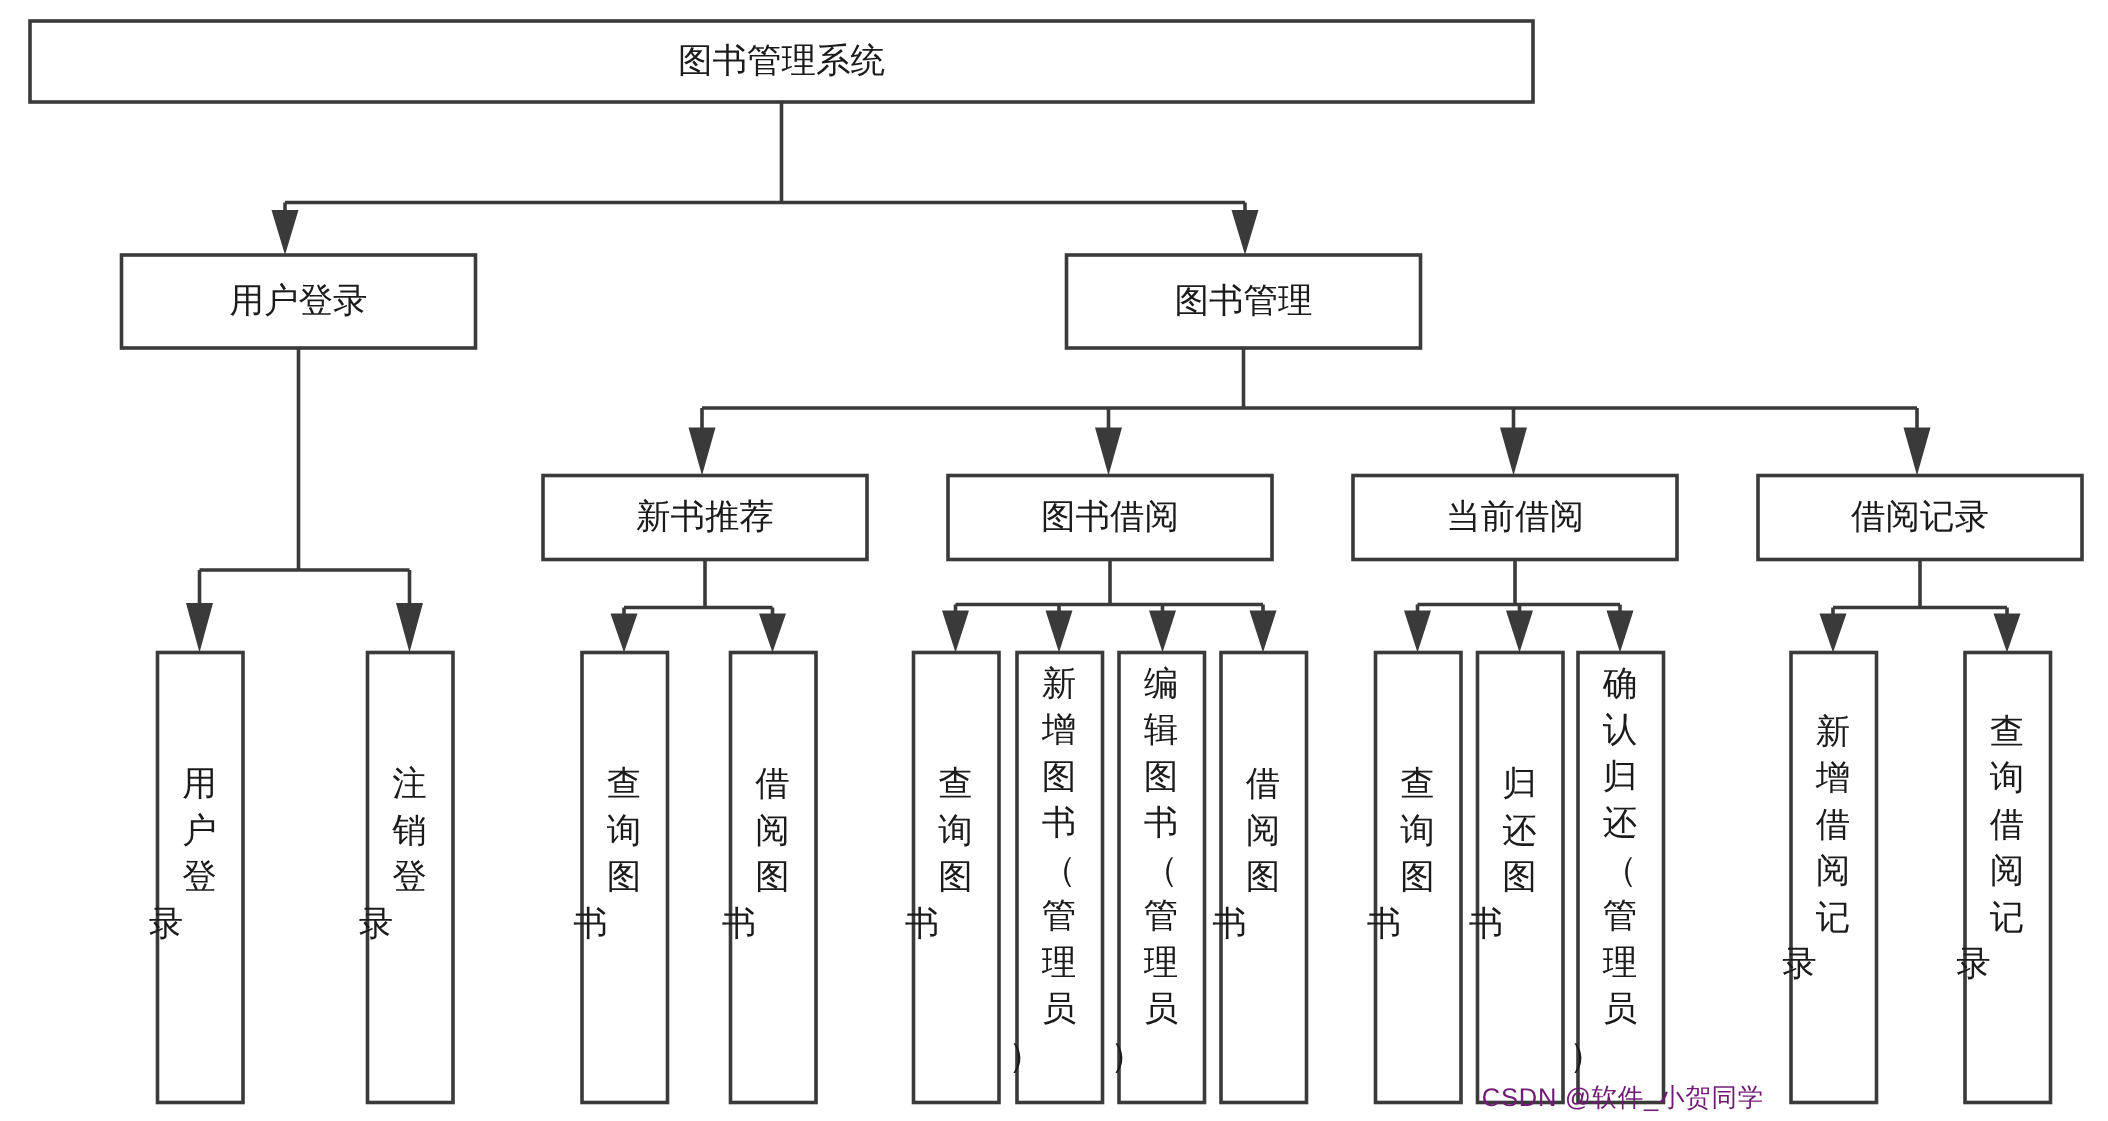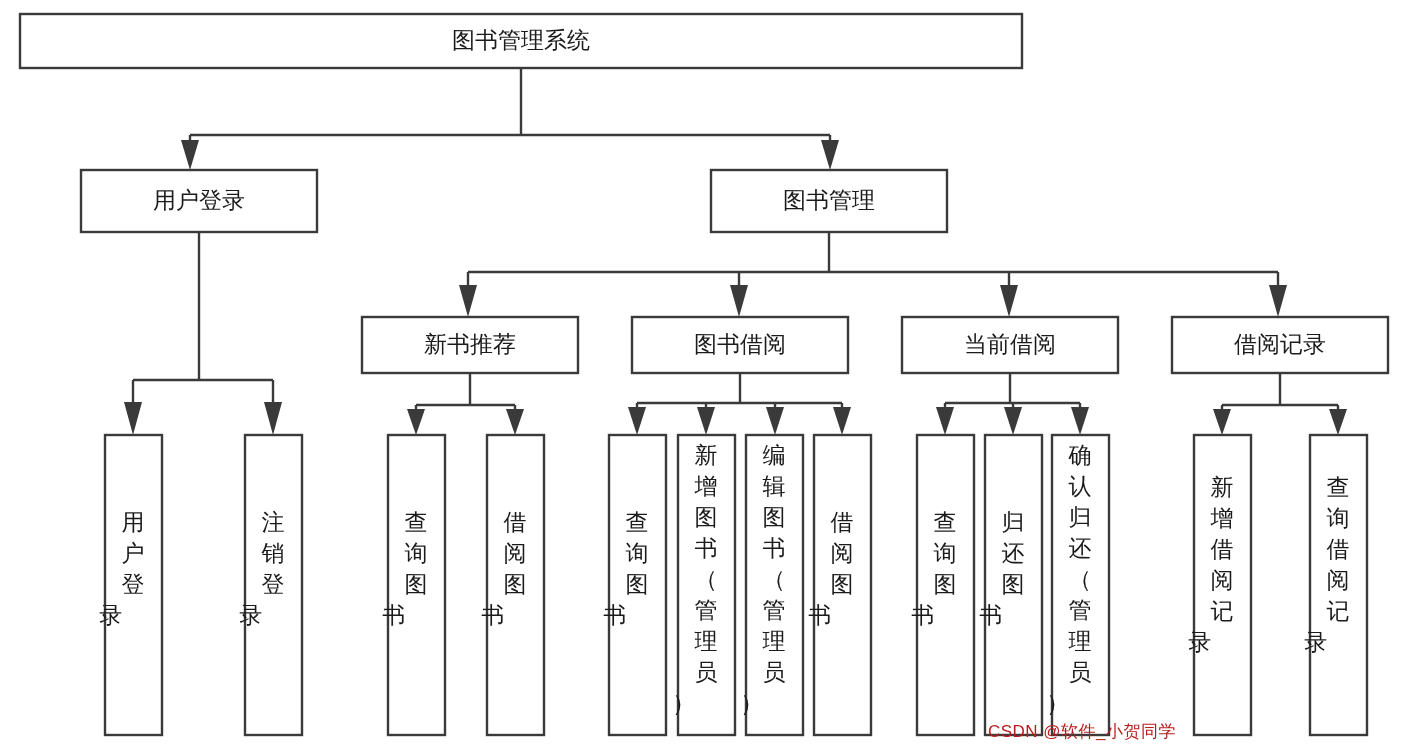--- a/index.html
+++ b/index.html
@@ -58,21 +58,21 @@
   .edge-arrow {
     fill: #3a3a3a;
     stroke: none;
   }
   .watermark-text {
     position: absolute;
     right: 14px;
     bottom: 4px;
     font-family: "Liberation Sans", "DejaVu Sans", sans-serif;
     font-size: 17px;
-    color: #b91c1c;
+    color: #701a75;
     letter-spacing: 0.5px;
     user-select: none;
     white-space: nowrap;
   }
 </style>
 </head>
 <body>
 
 <div id="diagram-root">
 

